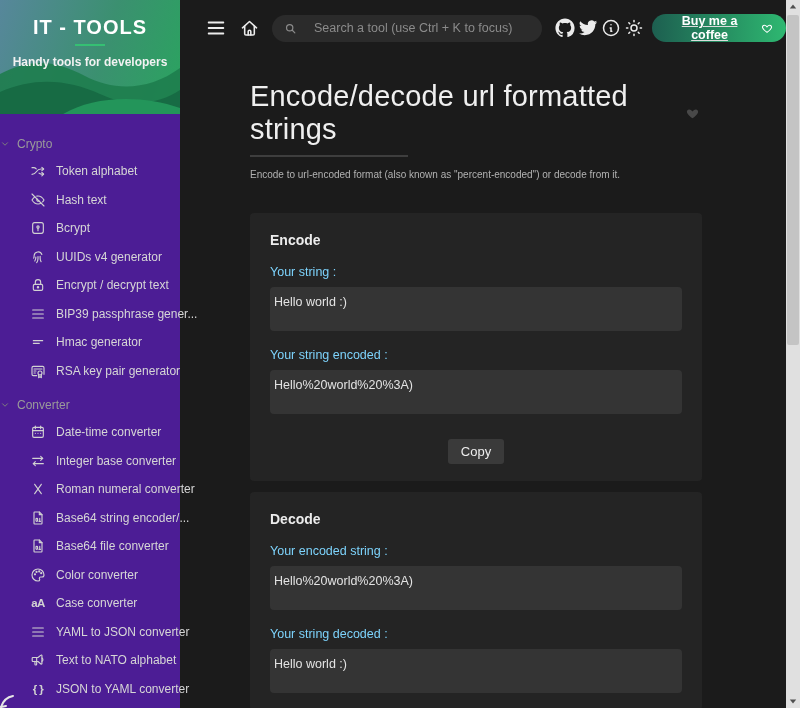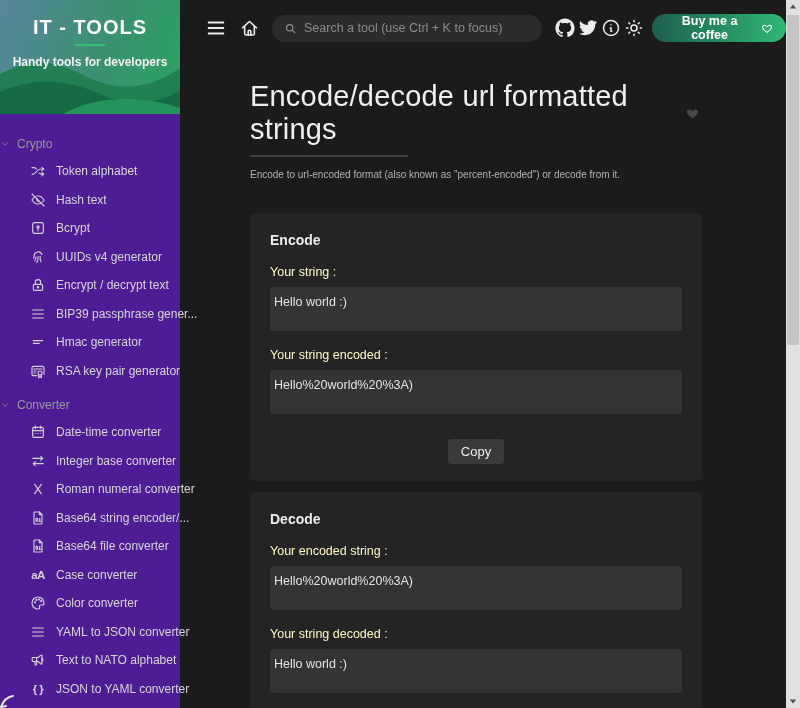--- a/index.html
+++ b/index.html
@@ -26,44 +26,44 @@
   .it-ic svg { width:16px; height:16px; }
   .txt-ic { font-size:11.5px; font-weight:bold; color:#d2d2d2; white-space:nowrap; letter-spacing:-0.5px; }
   .it-label { font-size:12px; color:#d6d6d6; white-space:nowrap; }
   
   .topbar { position:absolute; left:180px; top:0; width:606px; height:56px; display:flex; align-items:center; z-index:2; }
   .icon-btn { background:none; border:none; color:#ececec; cursor:pointer; display:inline-flex; align-items:center; justify-content:center; padding:0; }
   .icon-btn svg { display:block; }
   .hamburger { margin-left:25px; width:22px; height:22px; }
   .home-btn { margin-left:12px; width:22px; height:22px; }
   .searchbox { margin-left:12px; width:283px; height:27px; background:#2b2b2b; border-radius:14px;
-    display:flex; align-items:center; padding:0 12px; gap:7px; }
+    display:flex; align-items:center; padding:0 12px; gap:17px; }
   .searchbox svg { flex:0 0 13px; color:#8b8b8b; }
   .searchbox input { flex:1; background:transparent; border:none; outline:none; color:#cfcfcf; font-size:12.5px; font-family:inherit; }
   .searchbox input::placeholder { color:#8b8b8b; }
-  .tb-right { display:flex; align-items:center; margin-left:13px; gap:3px; }
+  .tb-right { display:flex; align-items:center; margin-left:13px; gap:3px;text-decoration:underline; }
   .tb-right .icon-btn { width:21px; height:21px; }
   .coffee-btn { margin-left:5px; height:28px; padding:0 13px; border:none; border-radius:14px; cursor:pointer;
     background:linear-gradient(90deg,#1d5f50 0%,#2eb871 100%);
     color:#fff; font-size:12.5px; font-weight:bold; font-family:inherit;
     display:inline-flex; align-items:center; gap:7px; }
   .coffee-btn svg { width:13px; height:13px; }
   
   .main { position:absolute; left:173px; top:56px; width:606px; height:652px; }
   .col { width:452px; margin:0 auto; position:relative; }
   .page-title { margin-top:24px; font-size:29px; line-height:1.14; font-weight:normal; color:#efefef; letter-spacing:0.2px; }
   .fav { position:absolute; right:2px; top:26px; width:15px; height:15px; color:#484848; cursor:pointer; }
   .fav svg { width:15px; height:15px; }
   .title-divider { width:158px; height:2px; background:#3e3e3e; margin-top:9px; }
   .tool-desc { margin-top:12px; font-size:10px; color:#b2b2b2; }
   .card { background:#242424; border-radius:4px; padding:19px 20px 17px; margin-top:33px; }
   .card + .card { margin-top:11px; }
   .card-title { font-size:14px; font-weight:bold; color:#ececec; }
   .field { margin-top:17px; }
-  .f-label { font-size:12.5px; color:#fef9c3; margin-bottom:8px; }
+  .f-label { font-size:12.5px; color:#7dd3fc; margin-bottom:8px; }
   .f-area { background:#343434; border-radius:4px; min-height:44px; padding:8px 4px; font-size:12.5px; color:#e3e3e3; cursor:text; }
   .copy-row { text-align:center; margin-top:25px; }
   .copy-btn { background:#3a3a3a; color:#ededed; border:none; border-radius:3px; height:25px; padding:0 13px;
     font-size:13px; font-family:inherit; cursor:pointer; }
   
   .scrollbar { position:absolute; right:0; top:0; width:14px; height:708px; background:#e0e0e0; z-index:5; }
   .sb-arrow { position:absolute; left:0; width:14px; height:14px; display:flex; align-items:center; justify-content:center; color:#4f4f4f; cursor:pointer; }
   .sb-arrow.up { top:0; } .sb-arrow.down { bottom:0; }
   .sb-arrow svg { width:8px; height:8px; }
   .sb-thumb { position:absolute; left:1px; top:15px; width:12px; height:330px; background:#c4c4c4; border-radius:2px; cursor:grab; }
@@ -246,36 +246,36 @@
                 <path d="M14 3H7a1 1 0 0 0-1 1v16a1 1 0 0 0 1 1h10a1 1 0 0 0 1-1V7z"></path>
                 <rect x="9" y="12.5" width="2.4" height="4.5" rx="1.1"></rect>
                 <path d="M14.6 12.5V17M13.4 17h2.4"></path>
               </svg>
             </span>
     <span class="it-label">Base64 file converter</span>
   </div>
 
   <div class="side-item">
     <span class="it-ic">
-              <span class="txt-ic">aA</span>
-            </span>
-    <span class="it-label">Case converter</span>
-  </div>
-
-  <div class="side-item">
-    <span class="it-ic">
               <svg viewBox="0 0 24 24" fill="none" stroke="currentColor" stroke-width="1.7" stroke-linecap="round" stroke-linejoin="round">
                 <path d="M12 21a9 9 0 1 1 9-9c0 1.8-1.2 3-3 3h-2.2a1.8 1.8 0 0 0-1.8 1.8c0 .9.6 1.4.6 2.2 0 1.1-.9 2-2.6 2z"></path>
                 <circle cx="7.5" cy="11" r=".8"></circle>
                 <circle cx="9.8" cy="7.4" r=".8"></circle>
                 <circle cx="13.8" cy="6.6" r=".8"></circle>
                 <circle cx="16.8" cy="9.2" r=".8"></circle>
               </svg>
             </span>
     <span class="it-label">Color converter</span>
+  </div>
+
+  <div class="side-item">
+    <span class="it-ic">
+              <span class="txt-ic">aA</span>
+            </span>
+    <span class="it-label">Case converter</span>
   </div>
 
   <div class="side-item">
     <span class="it-ic">
               <svg viewBox="0 0 24 24" fill="none" stroke="currentColor" stroke-width="1.7" stroke-linecap="round" stroke-linejoin="round">
                 <path d="M4 6h16M4 12h16M4 18h16"></path>
               </svg>
             </span>
     <span class="it-label">YAML to JSON converter</span>
   </div>

